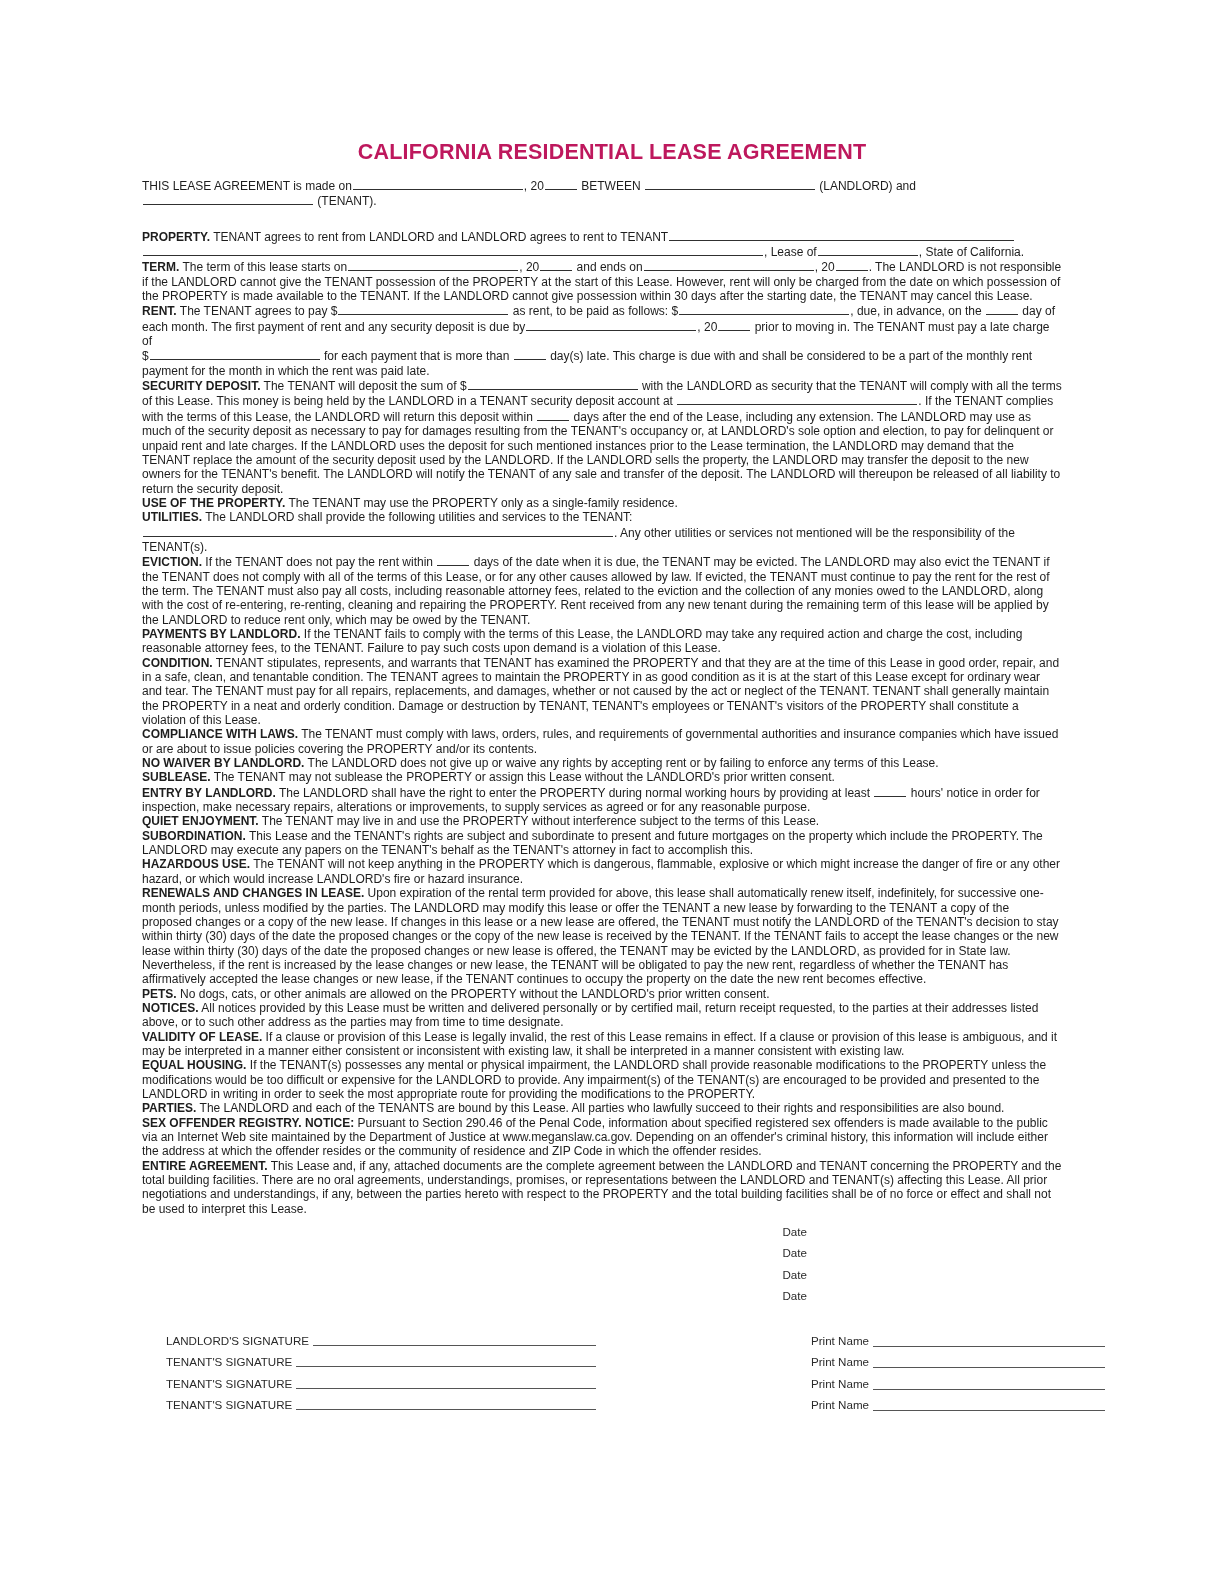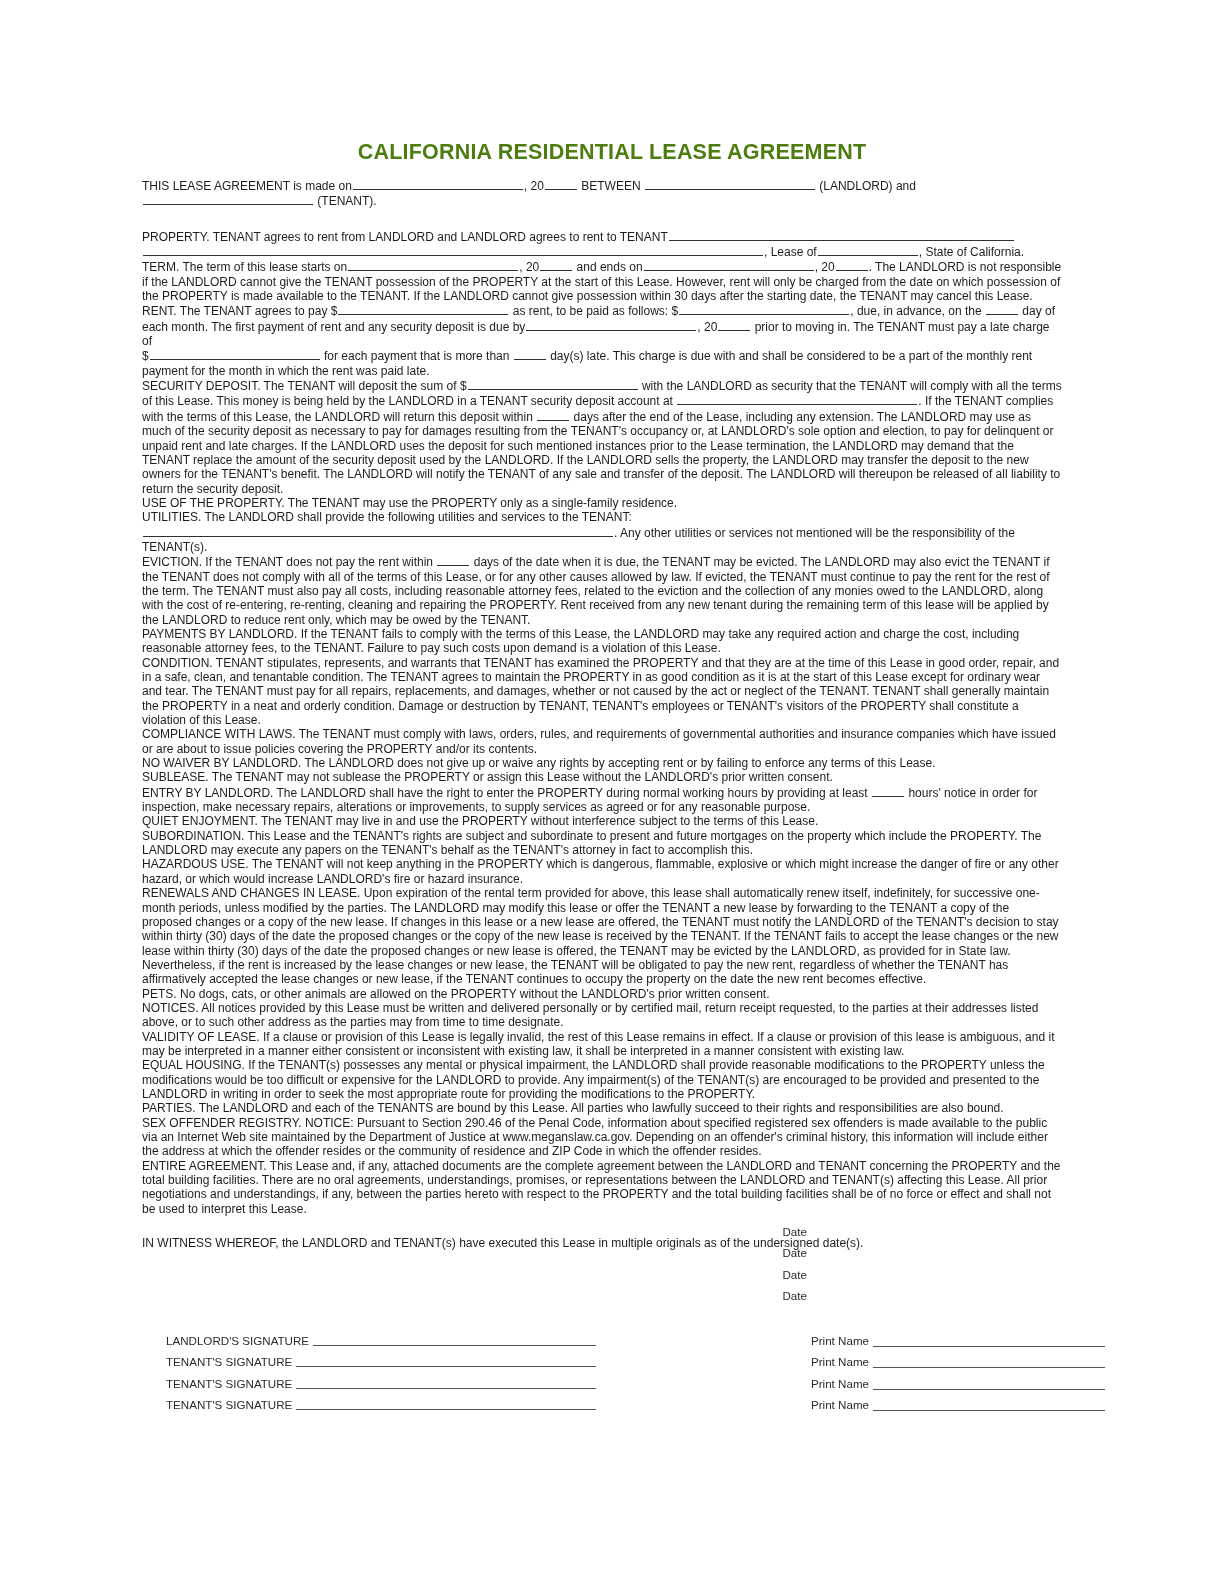--- a/index.html
+++ b/index.html
@@ -25,42 +25,42 @@
   }
   .doc-title {
     position: absolute;
     left: 0;
     top: 140px;
     width: 1224px;
     text-align: center;
     font-size: 21.5px;
     font-weight: bold;
     letter-spacing: 0.2px;
-    color: #4d7c0f;
+    color: #be185d;
   }
   .body-block {
     position: absolute;
     left: 142px;
     top: 178px;
     width: 920px;
     font-size: 12px;
     line-height: 14.35px;
     color: #1d1d1d;
     text-align: left;
   }
   .para {
     margin: 0;
     padding: 0;
   }
   .para + .para {
     margin-top: 0;
   }
   .gap-md { height: 20px; }
   .lbl {
-    font-weight: normal;
+    font-weight: bold;
   }
   .fill {
     display: inline-block;
     border-bottom: 1px solid #303030;
     vertical-align: baseline;
     height: 11px;
     margin: 0 1px;
   }
   .f-xs  { width: 32px; }
   .f-m   { width: 100px; }
@@ -170,21 +170,20 @@
     <p class="para"><span class="lbl">EQUAL HOUSING.</span> <span>If the TENANT(s) possesses any mental or physical impairment, the LANDLORD shall provide reasonable modifications to the PROPERTY unless the modifications would be too difficult or expensive for the LANDLORD to provide. Any impairment(s) of the TENANT(s) are encouraged to be provided and presented to the LANDLORD in writing in order to seek the most appropriate route for providing the modifications to the PROPERTY.</span></p>
 
     <p class="para"><span class="lbl">PARTIES.</span> <span>The LANDLORD and each of the TENANTS are bound by this Lease. All parties who lawfully succeed to their rights and responsibilities are also bound.</span></p>
 
     <p class="para"><span class="lbl">SEX OFFENDER REGISTRY. NOTICE:</span> <span>Pursuant to Section 290.46 of the Penal Code, information about specified registered sex offenders is made available to the public via an Internet Web site maintained by the Department of Justice at www.meganslaw.ca.gov. Depending on an offender's criminal history, this information will include either the address at which the offender resides or the community of residence and ZIP Code in which the offender resides.</span></p>
 
     <p class="para"><span class="lbl">ENTIRE AGREEMENT.</span> <span>This Lease and, if any, attached documents are the complete agreement between the LANDLORD and TENANT concerning the PROPERTY and the total building facilities. There are no oral agreements, understandings, promises, or representations between the LANDLORD and TENANT(s) affecting this Lease. All prior negotiations and understandings, if any, between the parties hereto with respect to the PROPERTY and the total building facilities shall be of no force or effect and shall not be used to interpret this Lease.</span></p>
 
     <div class="gap-md"></div>
 
-    <p class="para"><span class="lbl">IN WITNESS WHEREOF,</span> <span>the LANDLORD and TENANT(s) have executed this Lease in multiple originals as of the undersigned date(s).</span></p>
 
   </div>
 
   <div class="sig-block">
 
     <div class="sig-row">
       <div class="sig-col-sig">
         <span class="sig-label">LANDLORD'S SIGNATURE</span>
         <span class="sig-line"></span>
       </div>

